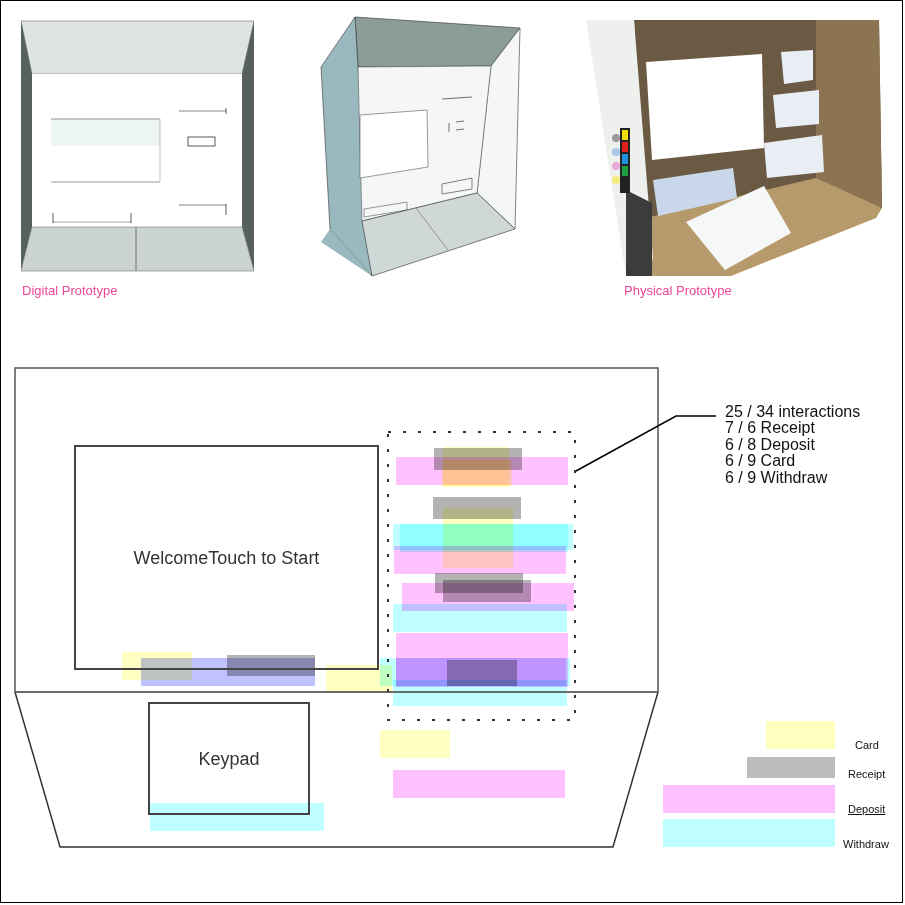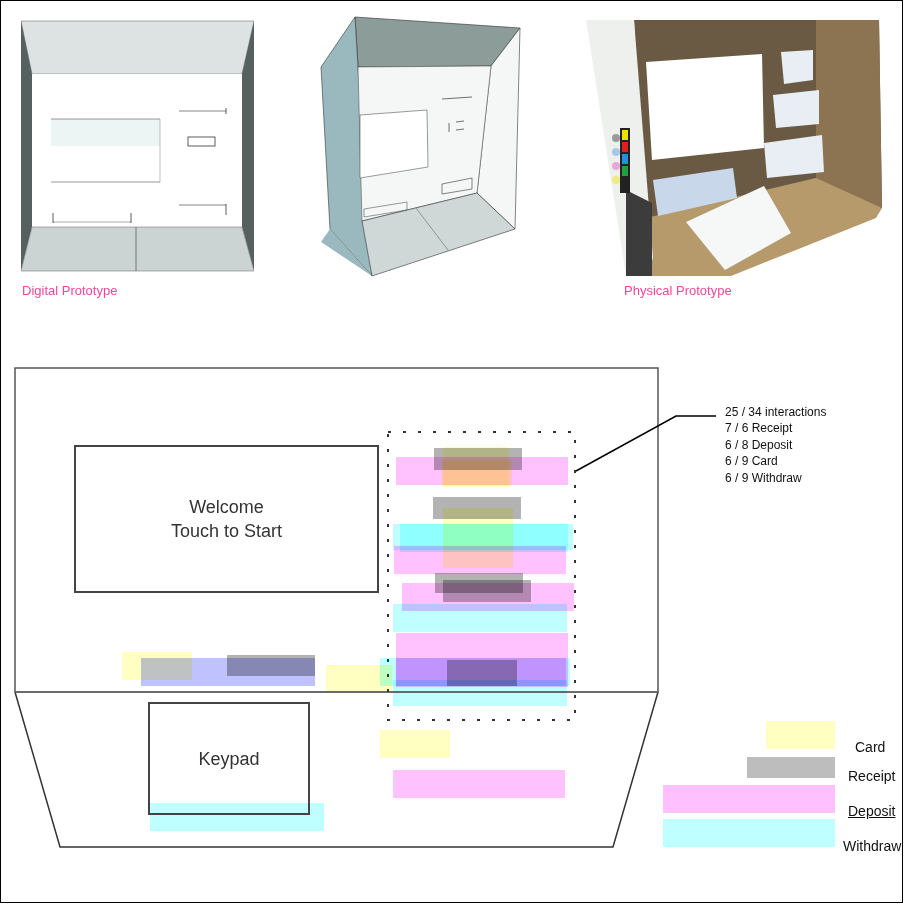--- a/index.html
+++ b/index.html
@@ -2,22 +2,22 @@
 <html><head>
 <meta charset="utf-8">
 <style>
   html,body{margin:0;padding:0;background:#fff;}
   body{width:905px;height:905px;position:relative;overflow:hidden;font-family:"Liberation Sans",sans-serif;color:#111;}
   .frame{position:absolute;left:0;top:0;width:903px;height:903px;border:1px solid #000;box-sizing:border-box;}
   .abs{position:absolute;}
   .caption{position:absolute;font-size:13px;color:#ec4899;}
   .proto{position:absolute;}
   .ov{position:absolute;}
-  .legend-label{position:absolute;font-size:14px;color:#111;}
-  .side-text{position:absolute;left:725px;top:404px;width:165px;font-size:12px;line-height:16.4px;color:#111;}
+  .legend-label{position:absolute;font-size:11px;color:#111;}
+  .side-text{position:absolute;left:725px;top:404px;width:165px;font-size:16px;line-height:16.4px;color:#111;}
   .side-text .stat{display:block;white-space:nowrap;}
   .side-text p{margin:10px 0 0 0;text-align:justify;text-align-last:left;}
   .label-box{position:absolute;display:flex;align-items:center;justify-content:center;text-align:center;color:#333;font-size:18px;line-height:24px;}
 </style>
 </head>
 <body>
 
 <div class="frame"></div>
 
 <div class="proto" style="left:21px;top:20px;width:233px;height:252px;">
@@ -123,21 +123,21 @@
     <div class="ov" style="left: 393px; top: 770px; width: 172px; height: 28px; background: rgb(255, 153, 255); opacity: 0.6; mix-blend-mode: multiply;"></div>
     <div class="ov" style="left: 150px; top: 803px; width: 174px; height: 28px; background: rgb(128, 255, 255); opacity: 0.5; mix-blend-mode: multiply;"></div>
   </div>
 
 <svg class="abs" style="left:0;top:0;pointer-events:none;" width="905" height="905" viewBox="0 0 905 905">
   <line x1="15" y1="692" x2="658" y2="692" stroke="#666" stroke-width="1.5"></line>
   <rect x="388" y="432" width="187" height="288" fill="none" stroke="#333" stroke-width="2" stroke-dasharray="3,12"></rect>
   <polyline points="576,471 676,416 716,416" fill="none" stroke="#000" stroke-width="1.5"></polyline>
 </svg>
 
-<div class="label-box" style="left:74px;top:445px;width:305px;height:148px;border:2px solid #444;box-sizing:border-box;flex-direction:column;">
+<div class="label-box" style="left:74px;top:445px;width:305px;height:225px;border:2px solid #444;box-sizing:border-box;flex-direction:row;">
   <span>Welcome</span>
   <span>Touch to Start</span>
 </div>
 
 <div class="label-box" style="left:148px;top:702px;width:162px;height:113px;border:2px solid #444;box-sizing:border-box;">
   <span>Keypad</span>
 </div>
 
 <div class="side-text">
   <span class="stat">25 / 34 interactions</span>

